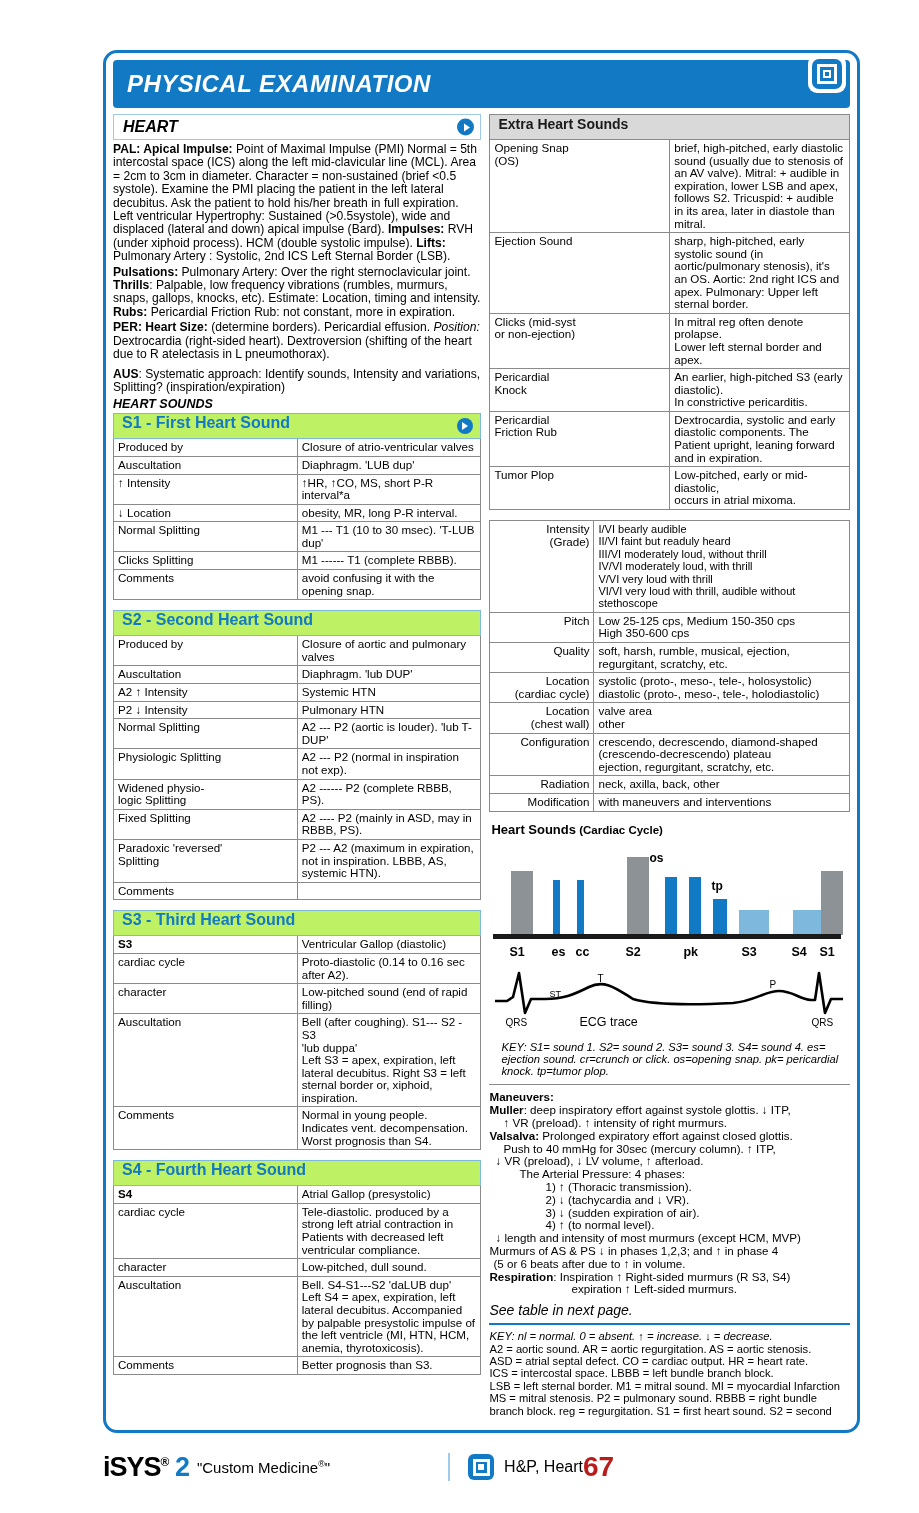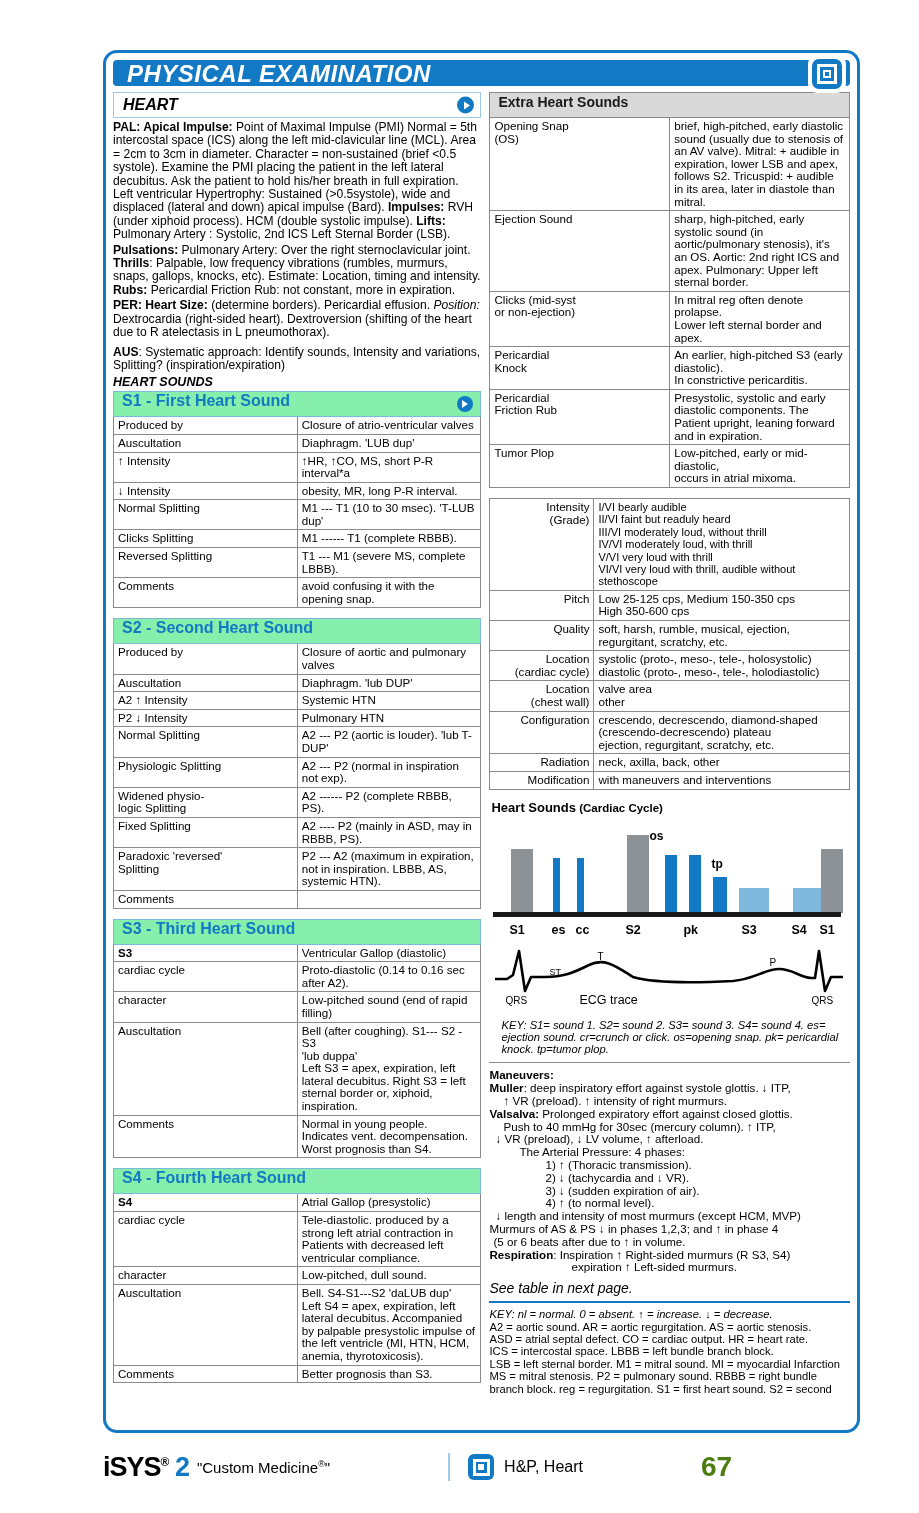--- a/index.html
+++ b/index.html
@@ -15,24 +15,24 @@
     position: absolute; left: 103px; top: 50px;
     width: 757px; height: 1383px;
     border: 3px solid #1279c4;
     border-radius: 14px;
     background: #fff;
     padding: 7px 7px 7px 7px;
   }
   
   .titlebar {
     position: relative;
-    height: 26px;
+    height: 48px;
     background: #1279c4;
     border-radius: 4px;
-    display: flex; 
+    display: flex; align-items: center;
   }
   .titlebar .title {
     color: #fff;
     font-weight: bold; font-style: italic;
     font-size: 24px;
     letter-spacing: .5px;
     padding-left: 14px;
   }
   .sq-icon {
     position:absolute; right: 4px; top: -5px;
@@ -95,21 +95,21 @@
   }
   table.ht td {
     border: 1px solid #8a8a8a;
     padding: 2px 4px;
     font-size: 11.6px;
     line-height: 12.6px;
     vertical-align: top;
   }
   table.ht td.k { width: 118px; }
   table.ht tr.hdr td {
-    background: #86efac;
+    background: #bef264;
     border: 1px solid #7fb8dd;
     color: #1279c4;
     font-weight: bold;
     font-size: 16px;
     padding: 3px 8px;
     position: relative;
     height: 25px;
   }
   table.ht tr.hdr td.plain {
     color: #1a1a1a; font-size: 14px; background:#d9d9d9;
@@ -171,21 +171,21 @@
   .isys .two { color:#1279c4; font-size:27px; }
   .cm { font-size:15px; margin-left:8px; }
   .cm .reg { font-size:9px; vertical-align: super;}
   .vbar { width:2px; height:28px; background:#9fcbe8; margin-left:118px; }
   .f-icon { width:26px;height:26px;background:#1279c4;border-radius:6px;
             display:flex;align-items:center;justify-content:center;margin-left:18px;}
   .f-icon .a{width:17px;height:17px;background:#fff;display:flex;align-items:center;justify-content:center;}
   .f-icon .b{width:11px;height:11px;background:#1279c4;display:flex;align-items:center;justify-content:center;}
   .f-icon .c{width:6px;height:6px;background:#fff;}
   .f-lab { font-size:16px; margin-left:10px; }
-  .pageno { font-size:28px; font-weight:bold; color:#4d7c0f; margin-left:118px;}
+  .pageno { font-size:28px; font-weight:bold; color:#b91c1c; }
 </style>
 </head>
 <body>
 
 <div class="page">
 
   <div class="titlebar">
     <div class="title">PHYSICAL EXAMINATION</div>
     <div class="sq-icon">
       <div class="inner">
@@ -238,34 +238,30 @@
             </tr>
         <tr>
               <td class="k">Auscultation</td>
               <td>Diaphragm. 'LUB dup'</td>
             </tr>
         <tr>
               <td class="k">↑ Intensity</td>
               <td>↑HR, ↑CO, MS, short P-R interval*a</td>
             </tr>
         <tr>
-              <td class="k">↓ Intensity</td>
+              <td class="k">↓ Location</td>
               <td>obesity, MR, long P-R interval.</td>
             </tr>
         <tr>
               <td class="k">Normal Splitting</td>
               <td>M1 --- T1 (10 to 30 msec). 'T-LUB dup'</td>
             </tr>
         <tr>
               <td class="k">Clicks Splitting</td>
               <td>M1 ------ T1 (complete RBBB).</td>
-            </tr>
-        <tr>
-              <td class="k">Reversed Splitting</td>
-              <td>T1 --- M1 (severe MS, complete LBBB).</td>
             </tr>
         <tr>
               <td class="k">Comments</td>
               <td>avoid confusing it with the opening snap.</td>
             </tr>
       </tbody>
         </table>
 
       <table class="ht">
         <tbody>
@@ -402,21 +398,21 @@
             </tr>
         <tr>
               <td class="k" style="white-space:pre-line">Pericardial
   Knock</td>
               <td style="white-space:pre-line">An earlier, high-pitched S3 (early diastolic).
 In constrictive pericarditis.</td>
             </tr>
         <tr>
               <td class="k" style="white-space:pre-line">Pericardial
   Friction Rub</td>
-              <td>Presystolic, systolic and early diastolic components. The Patient upright, leaning forward and in expiration.</td>
+              <td>Dextrocardia, systolic and early diastolic components. The Patient upright, leaning forward and in expiration.</td>
             </tr>
         <tr>
               <td class="k">Tumor Plop</td>
               <td style="white-space:pre-line">Low-pitched, early or mid-diastolic,
 occurs in atrial mixoma.</td>
             </tr>
       </tbody>
         </table>
 
       <table class="ht mm">

